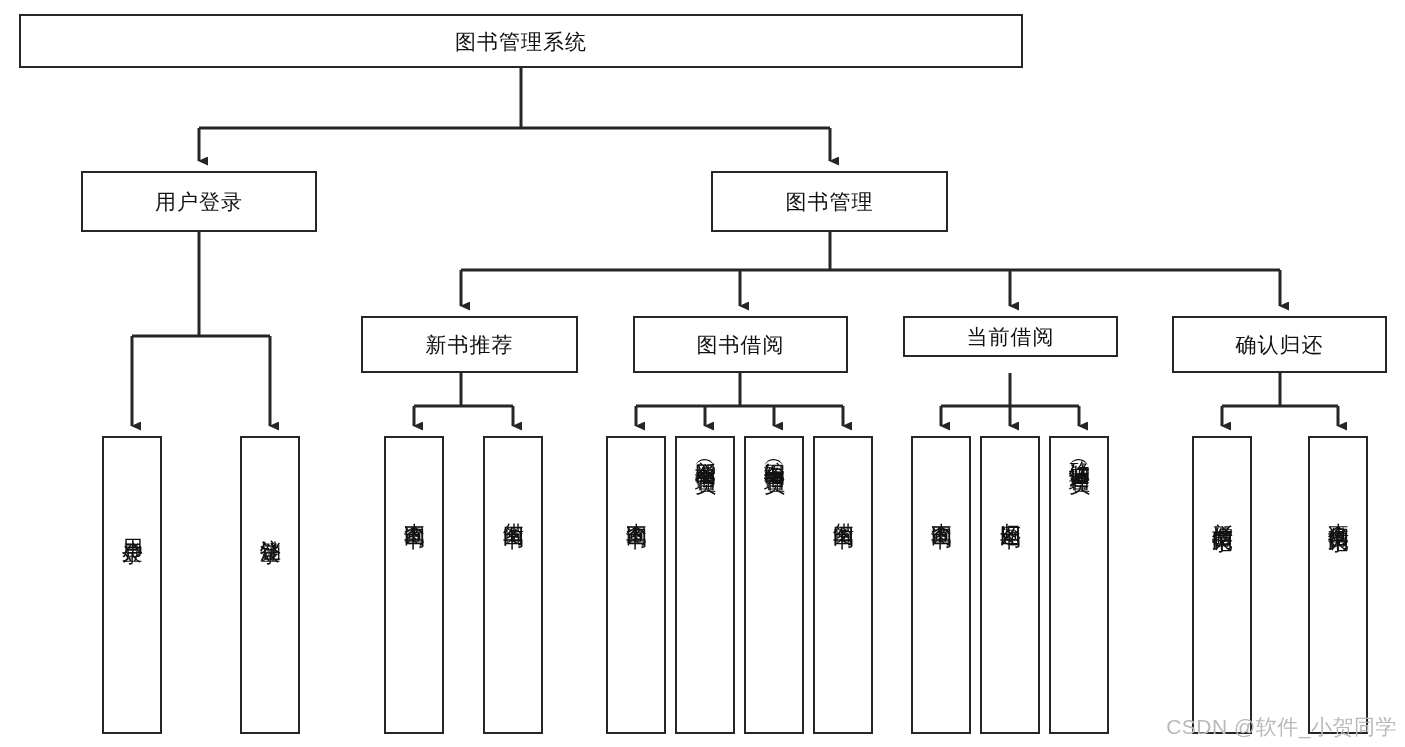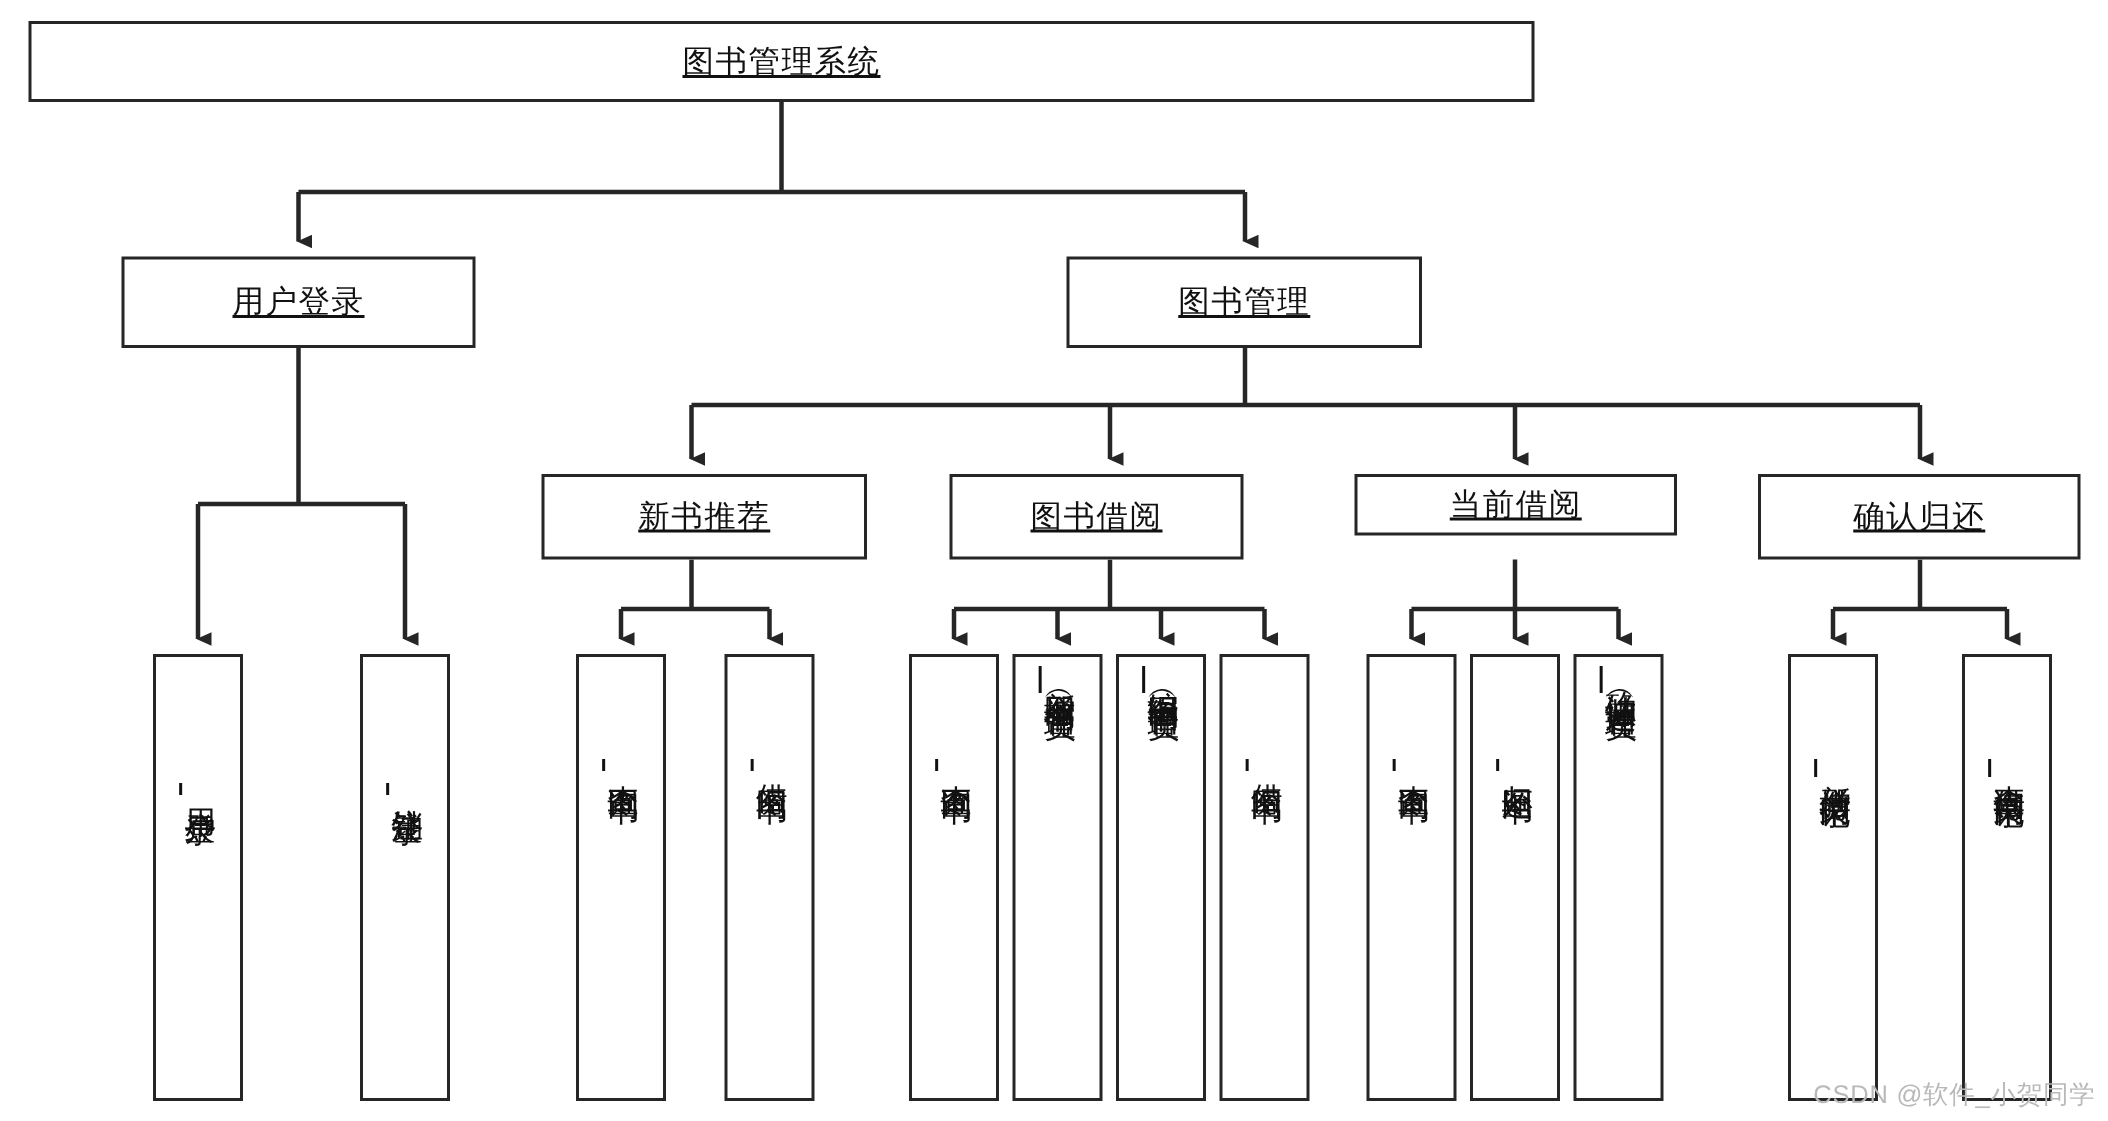--- a/index.html
+++ b/index.html
@@ -28,21 +28,20 @@
   .node {
     position: absolute;
     box-sizing: border-box;
     border: 2px solid #262626;
     background: #ffffff;
     color: #111111;
     display: flex;
     align-items: center;
     justify-content: center;
     z-index: 2;
-    text-decoration: underline;
   }
   .node.h {
     font-size: 21px;
     letter-spacing: 1px;
   }
   .node-label-h {
     white-space: nowrap;
     line-height: 1;
   }
   .node.v {
@@ -62,21 +61,21 @@
   .node.v.mid .node-label-v {
     margin-top: 78px;
   }
   .node.v.mid2 .node-label-v {
     margin-top: 62px;
   }
   #watermark {
     position: absolute;
     right: 8px;
     bottom: 6px;
-    font-size: 17px;
+    font-size: 21px;
     color: #b9b9b9;
     white-space: nowrap;
     z-index: 3;
     letter-spacing: 0.5px;
     text-align: center;
   }
 </style>
 </head>
 <body>
 
@@ -139,21 +138,21 @@
   <div class="node h" style="left:81px; top:171px; width:236px; height:61px;">
     <span class="node-label-h">用户登录</span>
   </div>
   <div class="node h" style="left:711px; top:171px; width:237px; height:61px;">
     <span class="node-label-h">图书管理</span>
   </div>
 
   <div class="node h" style="left:361px; top:316px; width:217px; height:57px;">
     <span class="node-label-h">新书推荐</span>
   </div>
-  <div class="node h" style="left:633px; top:316px; width:196px; height:57px;">
+  <div class="node h" style="left:633px; top:316px; width:215px; height:57px;">
     <span class="node-label-h">图书借阅</span>
   </div>
   <div class="node h" style="left:903px; top:316px; width:215px; height:41px;">
     <span class="node-label-h">当前借阅</span>
   </div>
   <div class="node h" style="left:1172px; top:316px; width:215px; height:57px;">
     <span class="node-label-h">确认归还</span>
   </div>
 
   <div class="node v mid" style="left:102px; top:436px; width:60px; height:298px;">

